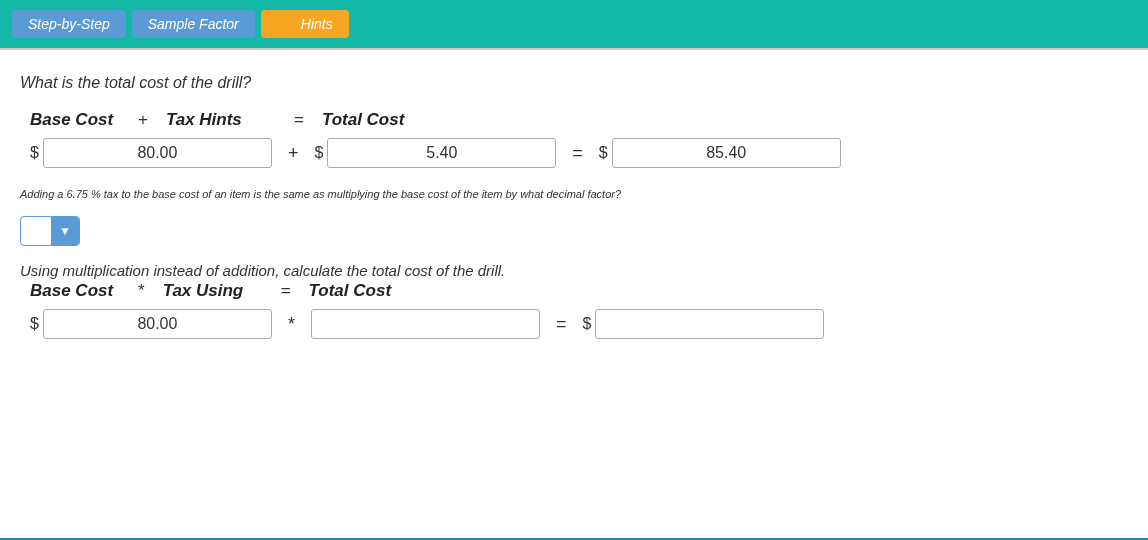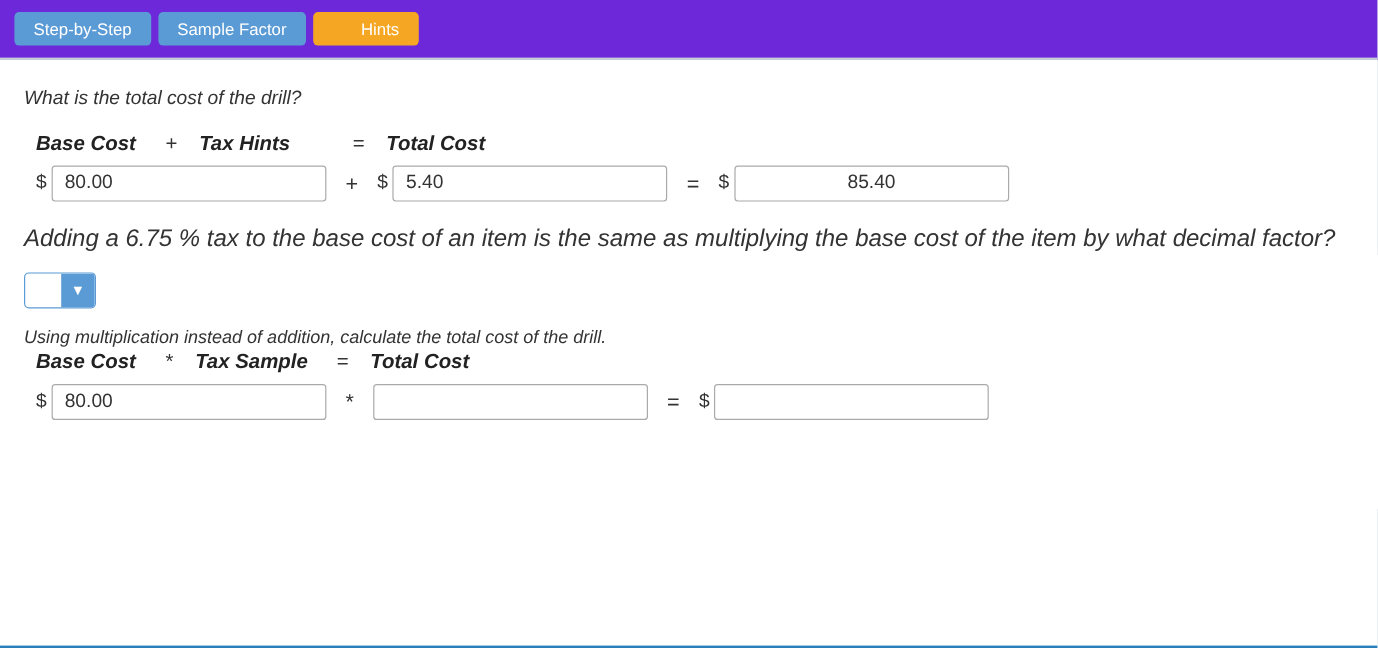--- a/index.html
+++ b/index.html
@@ -16,24 +16,25 @@
       width: 1148px;
       height: 540px;
       background: #e8edf2;
       position: relative;
     }
 
     
     .top-nav {
       display: flex;
       align-items: center;
-      background: #6d28d9;
+      background: #14b8a6;
       padding: 10px 12px;
       border-bottom: 2px solid #c5cdd6;
       gap: 6px;
+      font-style: italic;
     }
 
     .nav-tab {
       padding: 6px 16px;
       border-radius: 4px;
       font-size: 14px;
       cursor: pointer;
       font-weight: 500;
     }
 
@@ -123,21 +124,21 @@
     }
 
     .input-field {
       border: 1.5px solid #aaa;
       border-radius: 3px;
       padding: 5px 10px;
       font-size: 16px;
       color: #333;
       background: white;
       min-width: 80px;
-      text-align: left;
+      text-align: center;
     }
 
     .input-field-total {
       border: 1.5px solid #aaa;
       border-radius: 3px;
       padding: 5px 10px;
       font-size: 16px;
       color: #333;
       background: white;
       min-width: 90px;
@@ -151,21 +152,21 @@
     }
 
     .equals-text {
       font-size: 18px;
       color: #333;
       padding: 0 8px;
     }
 
     
     .adding-tax-text {
-      font-size: 20px;
+      font-size: 11px;
       color: #333;
       margin-bottom: 16px;
       font-style: italic;
     }
 
     
     .dropdown-container {
       margin-bottom: 16px;
     }
 
@@ -288,21 +289,21 @@
         <span class="dropdown-value"></span>
         <div class="dropdown-arrow">▼</div>
       </div>
     </div>
 
     <div class="using-mult-text">Using multiplication instead of addition, calculate the total cost of the drill.</div>
 
     <div class="equation2-labels">
       <span class="label2-item">Base Cost</span>
       <span class="label-operator">*</span>
-      <span class="label2-item label2-tax">Tax Sample</span>
+      <span class="label2-item label2-tax">Tax Using</span>
       <span class="label-equals">=</span>
       <span class="label2-item">Total Cost</span>
     </div>
 
     <div class="equation2-values">
       <div class="value-box">
         <span class="dollar-sign">$</span>
         <input class="input-field" type="text" value="80.00" readonly="" style="min-width: 75px;">
       </div>
       <span class="operator-text">*</span>

